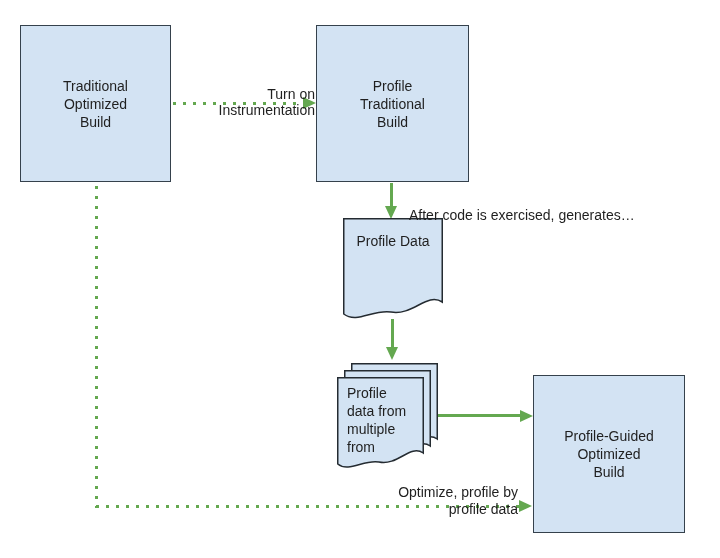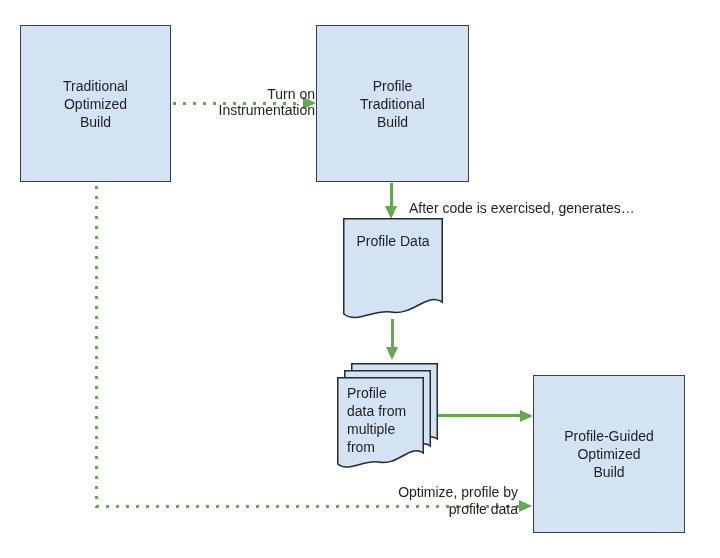--- a/index.html
+++ b/index.html
@@ -104,21 +104,21 @@
 
   <div class="line-dot-h" style="left:173px; top:102px; width:130px;"></div>
   <div class="head-right" style="left:303px; top:97px;"></div>
   <div class="edge-label" style="left:175px; top:86px; width:140px;">
     <span class="line" style="display:block">Turn on</span>
     <span class="line" style="display:block">Instrumentation</span>
   </div>
 
   <div class="line-solid-v" style="left:390px; top:183px; height:24px;"></div>
   <div class="head-down" style="left:385px; top:206px;"></div>
-  <div class="edge-label single" style="left:409px; top:200px;">After code is exercised, generates…</div>
+  <div class="edge-label single" style="left:409px; top:207px;">After code is exercised, generates…</div>
 
   <svg class="doc-svg" style="left:343px; top:218px;" width="100" height="104" viewBox="0 0 100 104">
     <path d="M0.75,0.75 L99.25,0.75 L99.25,84 C84,74 70,98 48,94 C30,91 14,106 0.75,96 Z" style="fill:var(--node-fill); stroke:var(--doc-border); stroke-width:1.5;"></path>
   </svg>
   <div class="doc-label centered" style="left:346px; top:232px; width:94px;">
     <span class="line" style="display:block">Profile Data</span>
   </div>
 
   <div class="line-solid-v" style="left:391px; top:319px; height:29px;"></div>
   <div class="head-down" style="left:386px; top:347px;"></div>

